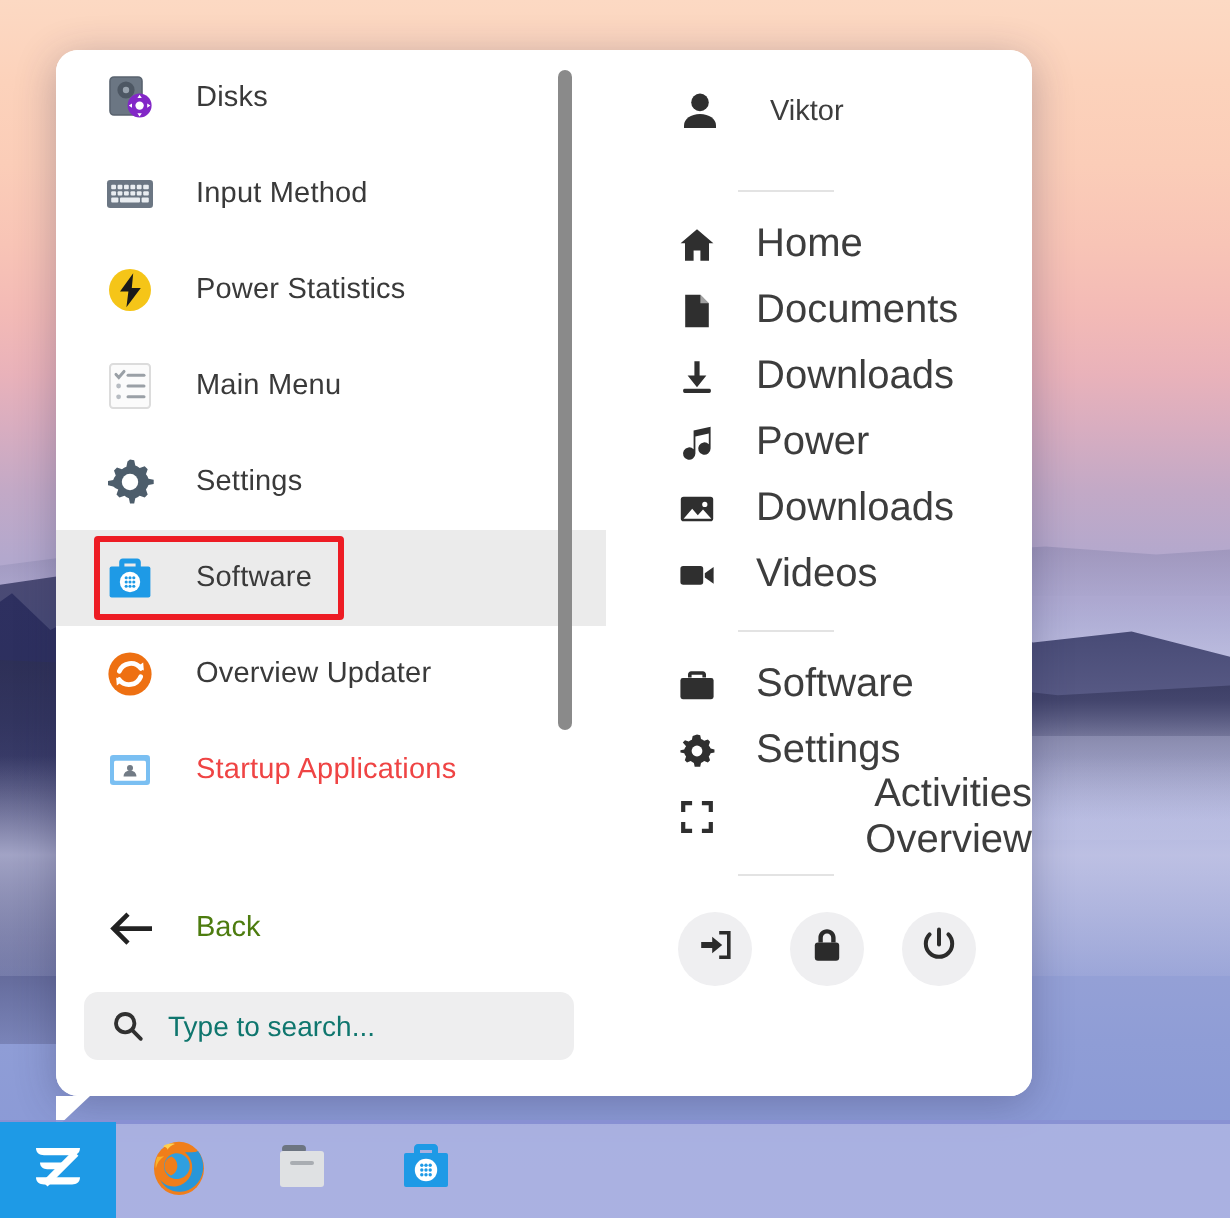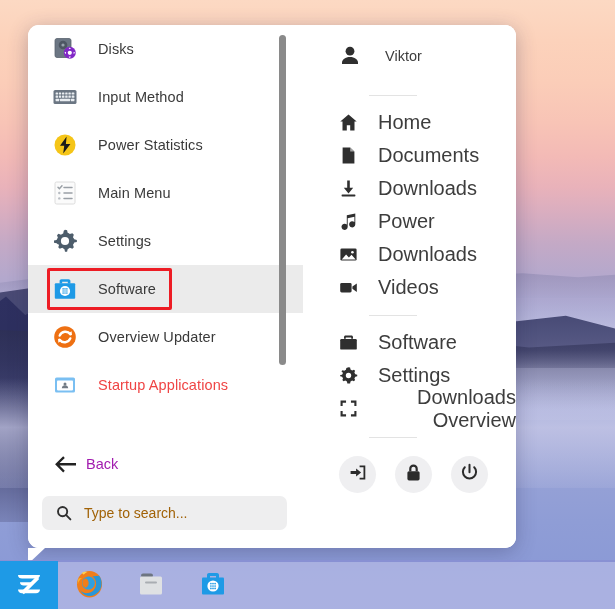--- a/index.html
+++ b/index.html
@@ -102,27 +102,27 @@
   }
   .app-row.selected { background:#ebebeb; }
   .app-row.disabled .label { color:#ef4444; }
   .hl-box {
     position:absolute; left:19px; top:3px; width:125px; height:42px;
     border:3px solid #ed1c24; border-radius:2px; pointer-events:none;
   }
   .ic { width:26px; height:26px; flex:0 0 auto; position:relative; }
 
   #back-row { height:52px; display:flex; align-items:center; padding-left:24px; }
-  #back-row .label { font-size:14.5px; color:#a21caf; margin-left:8px; }
+  #back-row .label { font-size:14.5px; color:#4d7c0f; margin-left:20px; }
 
   #searchbox {
     margin:6px 16px 18px 14px; height:34px; background:#eeeeef;
     border-radius:7px; display:flex; align-items:center; padding-left:14px;
   }
-  #searchbox .ph { font-size:14px; color:#a16207; margin-left:12px; }
+  #searchbox .ph { font-size:14px; color:#0f766e; margin-left:12px; }
 
   #scrollbar {
     position:absolute; right:17px; top:10px; width:7px; height:330px;
     background:#8a8a8a; border-radius:4px;
   }
   #vdivider {
     position:absolute; left:303px; top:28px; width:1px; height:470px;
     background:#e6e6e6;
   }
 
@@ -393,21 +393,21 @@
           <span class="label">Settings</span>
         </div>
         <div class="place-row">
           <span class="pic">
             <svg width="19" height="19" viewBox="0 0 19 19" fill="#2f2f2f">
               <g fill="none" stroke="#2f2f2f" stroke-width="2.1" stroke-linecap="square">
                 <path d="M2.6 6V2.6h3.4M13 2.6h3.4V6M16.4 13v3.4H13M6 16.4H2.6V13"></path>
               </g>
             </svg>
           </span>
-          <span class="label">Downloads Overview</span>
+          <span class="label">Activities Overview</span>
         </div>
       </div>
     <div class="sep" style="margin-top:12px;margin-bottom:4px;"></div>
     <div id="action-row">
         <div class="act-btn" title="Log Out">
           <span><svg width="19" height="19" viewBox="0 0 19 19" fill="#2b2b2b">
               <g fill="none" stroke="#2b2b2b" stroke-width="1.8">
                 <path d="M11.6 3.4h4.8v12.2h-4.8"></path>
               </g>
               <path d="M8.1 5.4l5 4.1-5 4.1v-2.6H2.6V8h5.5z"></path>

